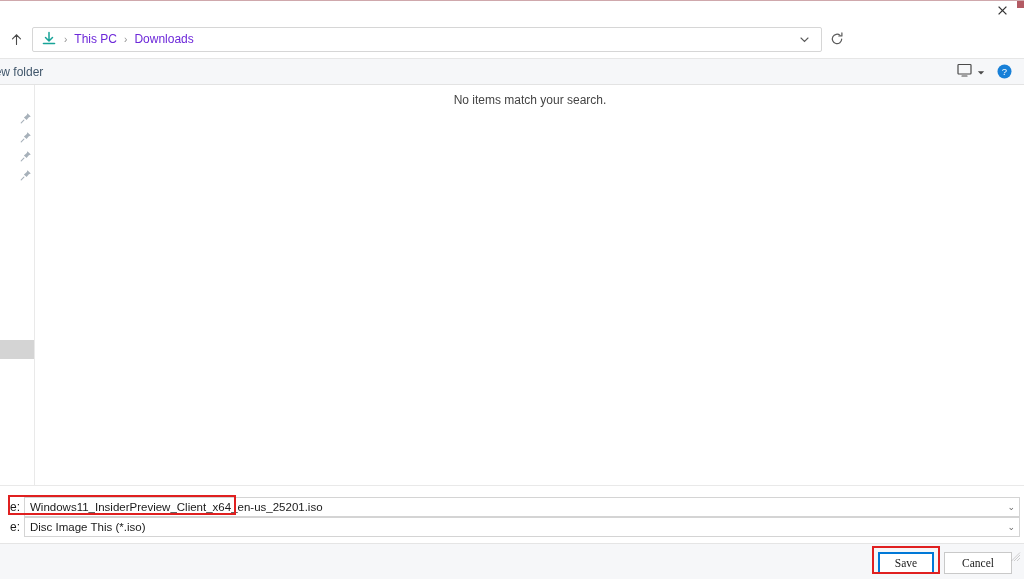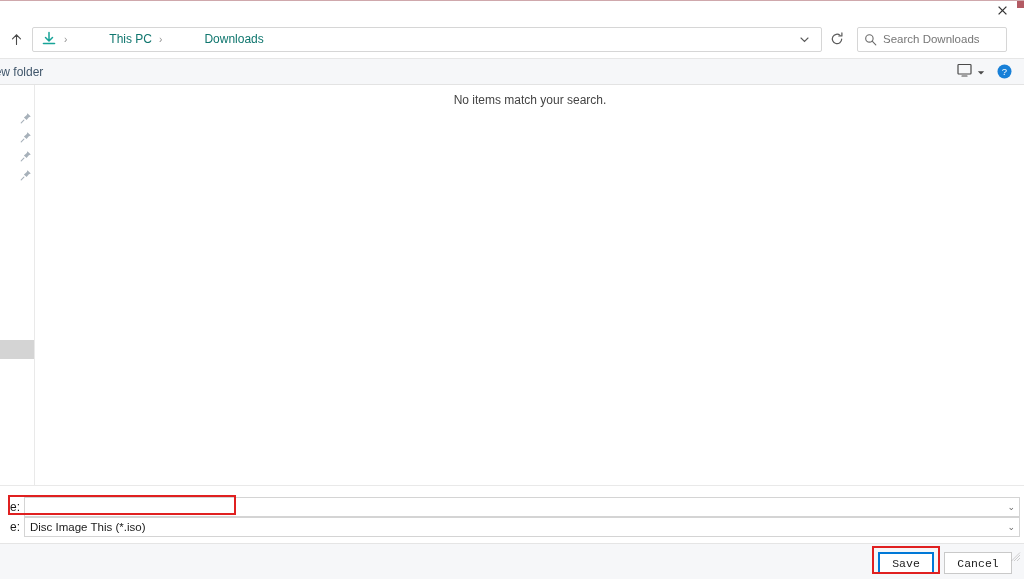--- a/index.html
+++ b/index.html
@@ -77,24 +77,23 @@
   }
   .dl-icon { width: 16px; height: 16px; flex: 0 0 16px; }
   .crumb-sep {
     color: #909090;
     font-size: 10px;
     margin: 0 7px;
     user-select: none;
   }
   .crumb {
     font-size: 12px;
-    color: #0f766e;
+    color: #6d28d9;
     white-space: nowrap;
     cursor: pointer;
-    margin-left: 35px;
   }
   .addr-spacer { flex: 1 1 auto; }
   .addr-chevron {
     width: 26px; height: 23px;
     display: flex; align-items: center; justify-content: center;
     color: #5a5a5a;
     cursor: pointer;
   }
   .refresh-btn {
     width: 28px; height: 25px;
@@ -274,21 +273,21 @@
     width: 1024px; height: 36px;
     background: #f6f7f9;
     border-top: 1px solid #e5e5e5;
   }
   .btn {
     position: absolute;
     top: 8px;
     height: 22px;
     background: #ffffff;
     border: 1px solid #c9c9c9;
-    font-family: Liberation Mono, monospace;
+    font-family: Liberation Serif, serif;
     font-size: 11.5px;
     color: #1a1a1a;
     cursor: pointer;
     display: flex; align-items: center; justify-content: center;
   }
   .btn-save {
     left: 878px;
     width: 56px;
     border: 1px solid #0078d7;
     box-shadow: 0 0 0 1px #0078d7 inset;
@@ -351,29 +350,20 @@
       </span>
     </div>
 
     <div class="refresh-btn">
       <svg width="14" height="14" viewBox="0 0 14 14" aria-hidden="true">
         <path d="M11.7 7 A4.7 4.7 0 1 1 10.1 3.4" stroke="#5a5a5a" stroke-width="1.2" fill="none" stroke-linecap="round"></path>
         <path d="M11.9 0.9 L11.9 4 L8.8 4" stroke="#5a5a5a" stroke-width="1.2" fill="none" stroke-linecap="round" stroke-linejoin="round"></path>
       </svg>
     </div>
 
-    <div class="searchbox">
-      <span class="search-icon">
-        <svg width="13" height="13" viewBox="0 0 13 13" aria-hidden="true">
-          <circle cx="5.4" cy="5.4" r="3.7" stroke="#6a6a6a" stroke-width="1.1" fill="none"></circle>
-          <path d="M8.2 8.2 L11.8 11.8" stroke="#6a6a6a" stroke-width="1.1" stroke-linecap="round"></path>
-        </svg>
-      </span>
-      <input class="search-input" type="text" placeholder="Search Downloads" style="">
-    </div>
   </div>
 
   <div class="commandbar">
     <span class="newfolder">New folder</span>
     <span class="cmd-spacer"></span>
     <span class="view-btn">
       <span>
         <svg width="15" height="14" viewBox="0 0 15 14" aria-hidden="true">
           <rect x="1" y="1.5" width="13" height="9.5" rx="0.8" stroke="#4a4a4a" stroke-width="1.2" fill="none"></rect>
           <path d="M5 13 L10 13" stroke="#4a4a4a" stroke-width="1.2" stroke-linecap="round"></path>
@@ -445,20 +435,21 @@
       <svg width="14" height="20" viewBox="0 0 14 20" aria-hidden="true">
         <path d="M1 1 L1 15 L4.6 11.6 L7 17 L9.2 16 L6.9 10.9 L11.6 10.6 Z" fill="#ffffff" stroke="#4a4a4a" stroke-width="1"></path>
       </svg>
     </span>
   </div>
 
   <div class="formarea">
     <div class="formrow name">
       <span class="form-label">e:</span>
       <span class="combo">
+        <span class="combo-value">Windows11_InsiderPreview_Client_x64_en-us_25201.iso</span>
         <span class="combo-arrow">⌄</span>
       </span>
     </div>
     <div class="formrow type">
       <span class="form-label">e:</span>
       <span class="combo">
         <span class="combo-value">Disc Image This (*.iso)</span>
         <span class="combo-arrow">⌄</span>
       </span>
     </div>

